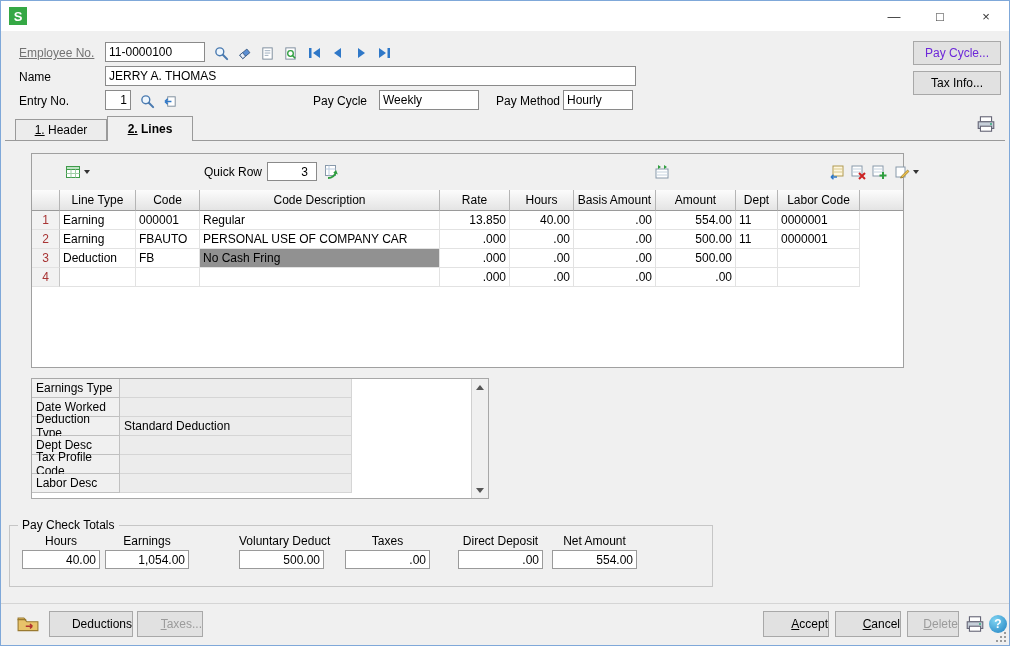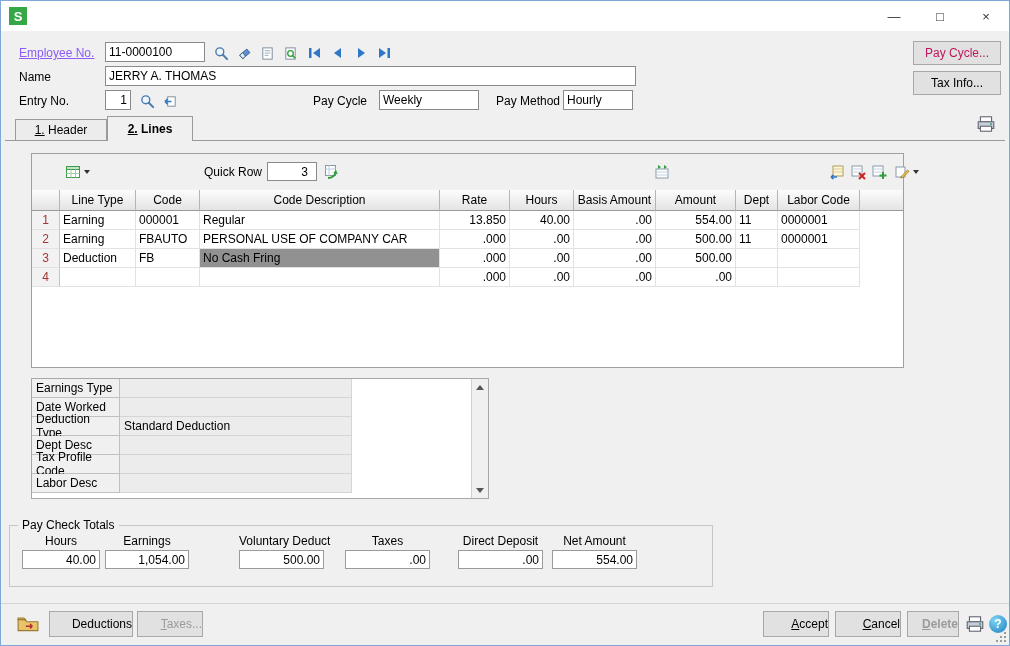--- a/index.html
+++ b/index.html
@@ -10,26 +10,26 @@
   
   .titlebar { position:absolute; left:0; top:0; right:0; height:30px; background:#fff; display:flex; align-items:center; }
   .app-icon { width:18px; height:18px; margin-left:8px; background:#35a845; color:#fff; font-weight:bold;
               font-size:13px; display:flex; align-items:center; justify-content:center; }
   .title-text { margin-left:8px; font-size:12px; }
   .win-controls { margin-left:auto; display:flex; height:100%; }
   .win-btn { width:46px; height:100%; display:flex; align-items:center; justify-content:center; font-size:13px; color:#333; }
 
   
   .lbl { position:absolute; font-size:12px; white-space:nowrap; }
-  .link-lbl { color:#8b5cf6; text-decoration:underline; }
+  .link-lbl { color:#737373; text-decoration:underline; }
   .field { position:absolute; height:20px; border:1px solid #8a8a8a; background:#fff;
            font:12px "Liberation Sans", sans-serif; padding:0 3px; }
   .btn { position:absolute; background:#e1e1e1; border:1px solid #a8a8a8; font:12px "Liberation Sans", sans-serif;
          text-align:center; }
-  .btn.disabled { color:#be185d; }
+  .btn.disabled { color:#6d28d9; }
   .accel::first-letter { text-decoration:underline; }
   .icon-btn { position:absolute; width:20px; height:20px; display:flex; align-items:center; justify-content:center; }
   .caret { width:0; height:0; border-left:3.5px solid transparent; border-right:3.5px solid transparent;
            border-top:4px solid #333; margin-left:3px; }
 
   
   .tab { position:absolute; border:1px solid #9a9a9a; border-bottom:none; background:#ececec; text-align:center; }
   .tab.active { background:#f0f0f0; z-index:2; font-weight:bold; }
   .tab-line { position:absolute; left:4px; right:4px; top:139px; border-top:1px solid #9a9a9a; }
 
@@ -400,21 +400,21 @@
         <path d="M1 4 L1 2.5 L6.2 2.5 L7.8 4 Z" fill="#e8c36a" stroke="#9a7a30"></path>
         <path d="M1 4 L7 4 L9 6 L19 6 L19 14 L1 14 Z" fill="#e8c36a" stroke="#9a7a30"></path>
         <path d="M8 10 L14 10 M14 10 L11.8 8 M14 10 L11.8 12" stroke="#b03030" stroke-width="1.4" fill="none"></path>
       </svg>
   </span>
   <button class="fbtn" style="left:48px; width:84px;">Deductions</button>
   <button class="fbtn disabled accel" style="left:136px; width:66px;">Taxes...</button>
 
   <button class="fbtn accel" style="left:762px; width:66px;">Accept</button>
   <button class="fbtn accel" style="left:834px; width:66px;">Cancel</button>
-  <button class="fbtn disabled accel" style="left:906px; width:52px;font-weight:bold;">Delete</button>
+  <button class="fbtn disabled accel" style="left:906px; width:52px;">Delete</button>
 
   <span class="icon-btn" style="left:962px; top:612px; width:24px; height:22px;">
     <svg width="20" height="18" viewBox="0 0 18 16">
         <rect x="4" y="1.5" width="10" height="4.5" fill="#fff" stroke="#667"></rect>
         <rect x="2" y="6" width="14" height="6" fill="#c7d0da" stroke="#667"></rect>
         <rect x="4" y="10" width="10" height="4.5" fill="#fff" stroke="#667"></rect>
         <circle cx="13.5" cy="8" r="0.9" fill="#3a7"></circle>
       </svg>
   </span>
   <span class="help-circle" style="left:988px; top:614px;">

